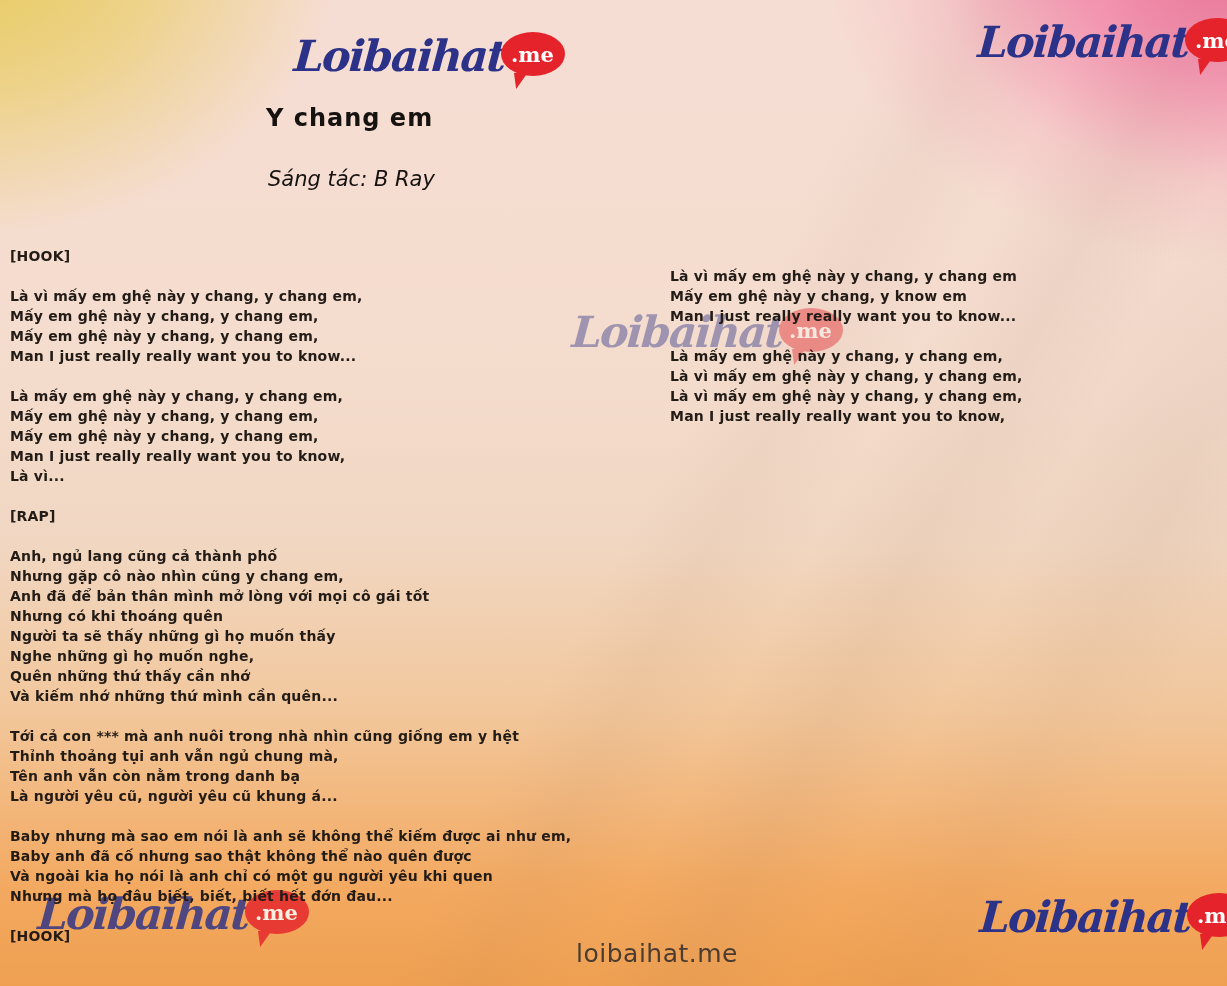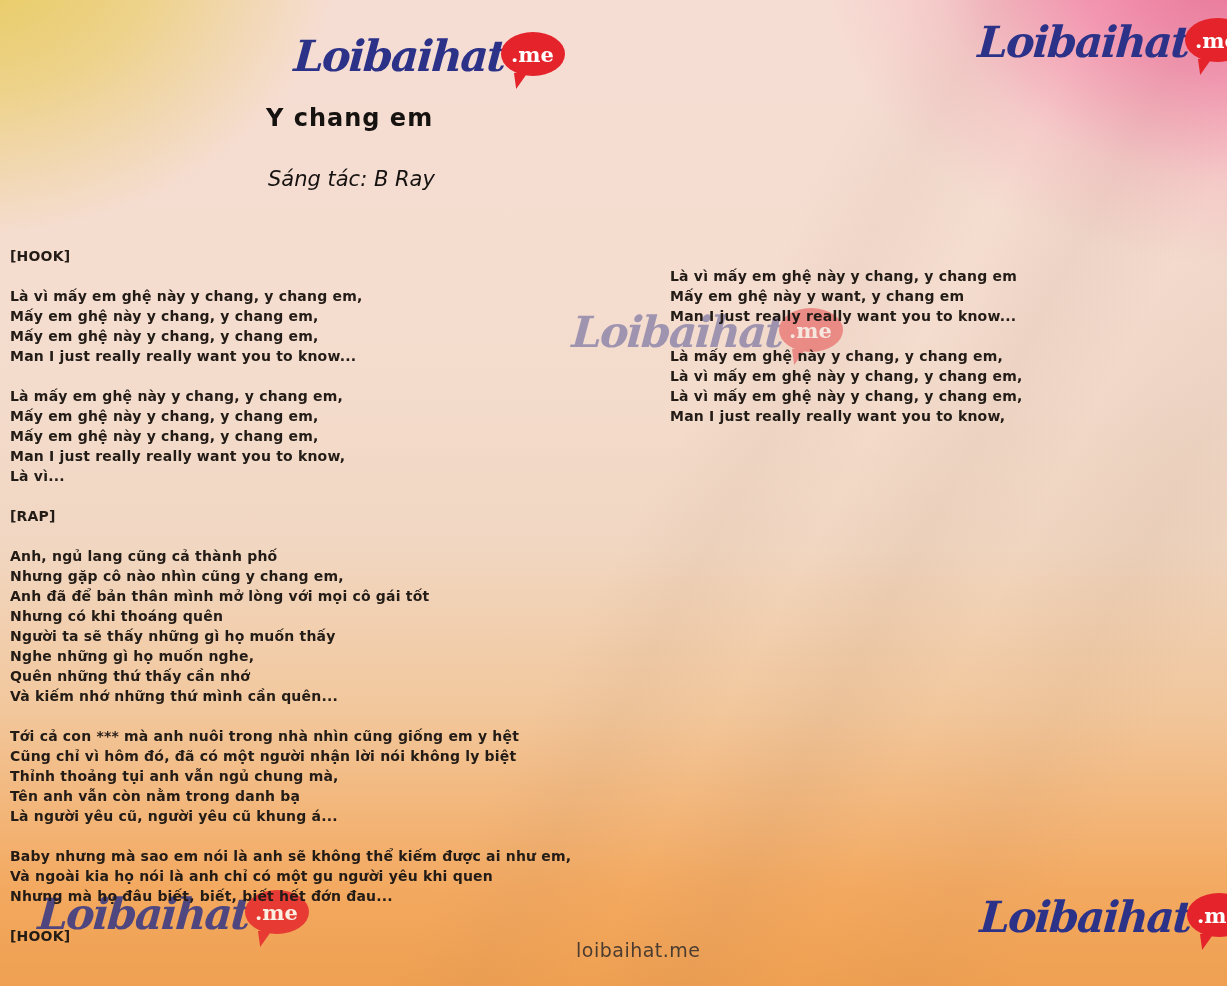--- a/index.html
+++ b/index.html
@@ -70,21 +70,21 @@
   .col-right{left:670px;top:266px;width:480px;}
   .lyric-block{margin:0 0 20px 0;}
   .lyric-line{
     font-size:14px;font-weight:bold;line-height:20px;
     color:#221b16;letter-spacing:.2px;white-space:nowrap;
   }
 
   
   .footer{
     position:absolute;left:576px;top:939px;z-index:2;
-    font-size:19px;color:#4a3c30;letter-spacing:.5px;
+    font-size:25px;color:#4a3c30;letter-spacing:.5px;
   }
 </style>
 </head>
 <body>
 
 <div class="page">
 
   <div class="logo logo-top-left">
     <span class="logo-script">Loibaihat</span>
     <span class="logo-bubble">
@@ -145,38 +145,38 @@
         <div class="lyric-line">Nhưng gặp cô nào nhìn cũng y chang em,</div>
         <div class="lyric-line">Anh đã để bản thân mình mở lòng với mọi cô gái tốt</div>
         <div class="lyric-line">Nhưng có khi thoáng quên</div>
         <div class="lyric-line">Người ta sẽ thấy những gì họ muốn thấy</div>
         <div class="lyric-line">Nghe những gì họ muốn nghe,</div>
         <div class="lyric-line">Quên những thứ thấy cần nhớ</div>
         <div class="lyric-line">Và kiếm nhớ những thứ mình cần quên...</div>
       </div>
       <div class="lyric-block">
         <div class="lyric-line">Tới cả con *** mà anh nuôi trong nhà nhìn cũng giống em y hệt</div>
-        <div class="lyric-line">Cũng chỉ vì hôm đó, đã có một người nhận lời nói không ly biệt</div>
         <div class="lyric-line">Thỉnh thoảng tụi anh vẫn ngủ chung mà,</div>
         <div class="lyric-line">Tên anh vẫn còn nằm trong danh bạ</div>
         <div class="lyric-line">Là người yêu cũ, người yêu cũ khung á...</div>
       </div>
       <div class="lyric-block">
         <div class="lyric-line">Baby nhưng mà sao em nói là anh sẽ không thể kiếm được ai như em,</div>
+        <div class="lyric-line">Baby anh đã cố nhưng sao thật không thể nào quên được</div>
         <div class="lyric-line">Và ngoài kia họ nói là anh chỉ có một gu người yêu khi quen</div>
         <div class="lyric-line">Nhưng mà họ đâu biết, biết, biết hết đớn đau...</div>
       </div>
       <div class="lyric-block">
         <div class="lyric-line">[HOOK]</div>
       </div>
     </div>
   <div class="col col-right">
       <div class="lyric-block">
         <div class="lyric-line">Là vì mấy em ghệ này y chang, y chang em</div>
-        <div class="lyric-line">Mấy em ghệ này y want, y chang em</div>
+        <div class="lyric-line">Mấy em ghệ này y chang, y know em</div>
         <div class="lyric-line">Man I just really really want you to know...</div>
       </div>
       <div class="lyric-block">
         <div class="lyric-line">Là mấy em ghệ này y chang, y chang em,</div>
         <div class="lyric-line">Là vì mấy em ghệ này y chang, y chang em,</div>
         <div class="lyric-line">Là vì mấy em ghệ này y chang, y chang em,</div>
         <div class="lyric-line">Man I just really really want you to know,</div>
       </div>
     </div>
 

